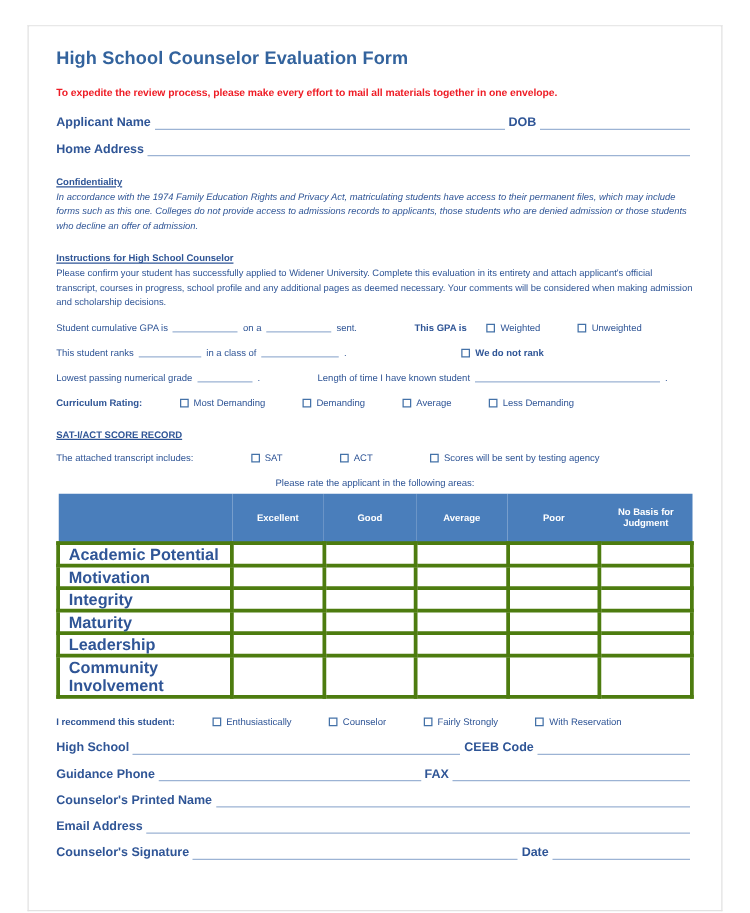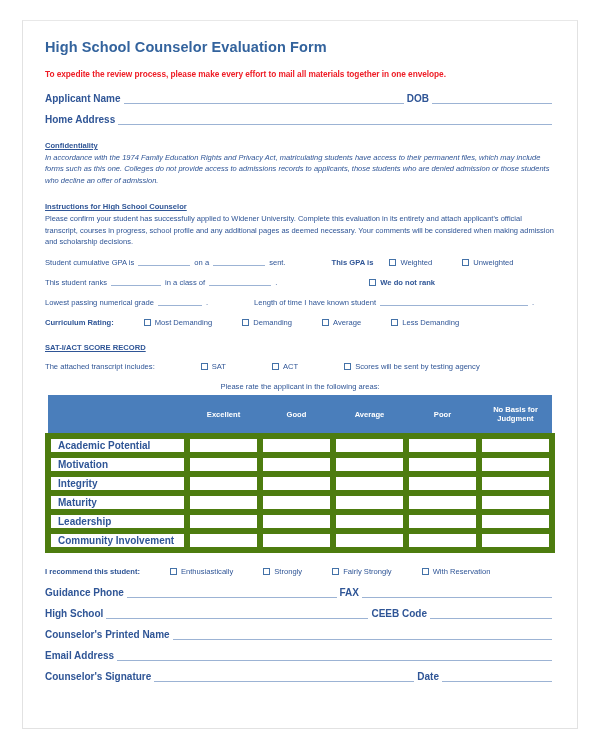--- a/index.html
+++ b/index.html
@@ -136,23 +136,23 @@
     border: none;
     height: 26px;
     vertical-align: middle;
   }
   table.rate th.first {
     text-align: left;
     padding-left: 7px;
     width: 132px;
   }
   table.rate td {
-    border: 6px solid #4d7c0f;
+    border: 3px solid #4d7c0f;
     height: 13px;
-    font-size: 10px;
+    font-size: 13px;
     color: #2f5596;
     font-weight: bold;
     padding: 0 0 0 7px;
     background: #ffffff;
   }
   table.rate td.cell {
     padding: 0;
   }
   .bold { font-weight: bold; }
 </style>
@@ -341,49 +341,49 @@
     <div class="fieldrow">
       <span class="bold">I recommend this student:</span>
       <span class="gap-md"></span>
       <span class="opt">
         <span class="cb"></span>
         <span>Enthusiastically</span>
       </span>
       <span class="gap-md"></span>
       <span class="opt">
         <span class="cb"></span>
-        <span>Strongly</span>
+        <span>Counselor</span>
       </span>
       <span class="gap-md"></span>
       <span class="opt">
         <span class="cb"></span>
         <span>Fairly Strongly</span>
       </span>
       <span class="gap-md"></span>
       <span class="opt">
         <span class="cb"></span>
         <span>With Reservation</span>
       </span>
+    </div>
+
+    <div class="row">
+      <span class="lbl">High School</span>
+      <span class="line"></span>
+      <span class="lbl">CEEB Code</span>
+      <span class="line fx" style="width:122px"></span>
     </div>
 
     <div class="row">
       <span class="lbl">Guidance Phone</span>
       <span class="line"></span>
       <span class="lbl">FAX</span>
       <span class="line fx" style="width:190px"></span>
     </div>
 
     <div class="row">
-      <span class="lbl">High School</span>
-      <span class="line"></span>
-      <span class="lbl">CEEB Code</span>
-      <span class="line fx" style="width:122px"></span>
-    </div>
-
-    <div class="row">
       <span class="lbl">Counselor's Printed Name</span>
       <span class="line"></span>
     </div>
 
     <div class="row">
       <span class="lbl">Email Address</span>
       <span class="line"></span>
     </div>
 
     <div class="row">

